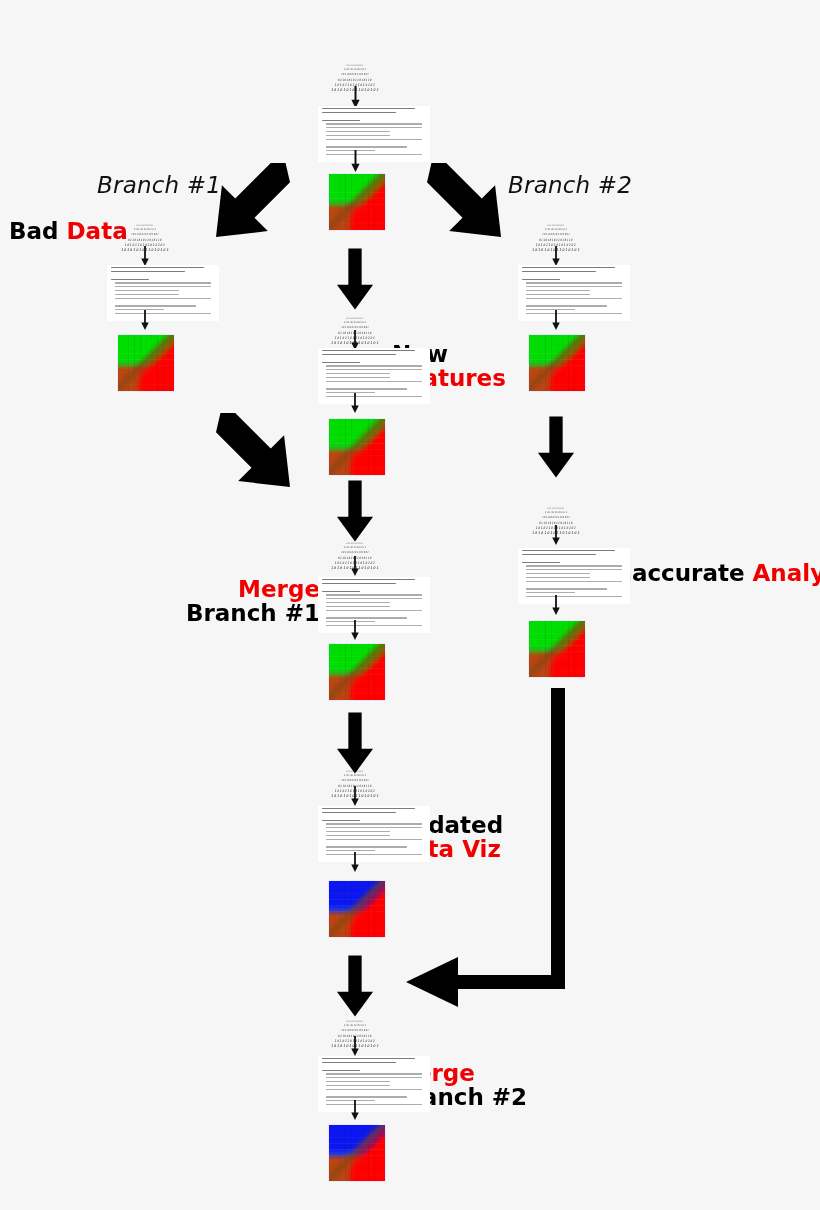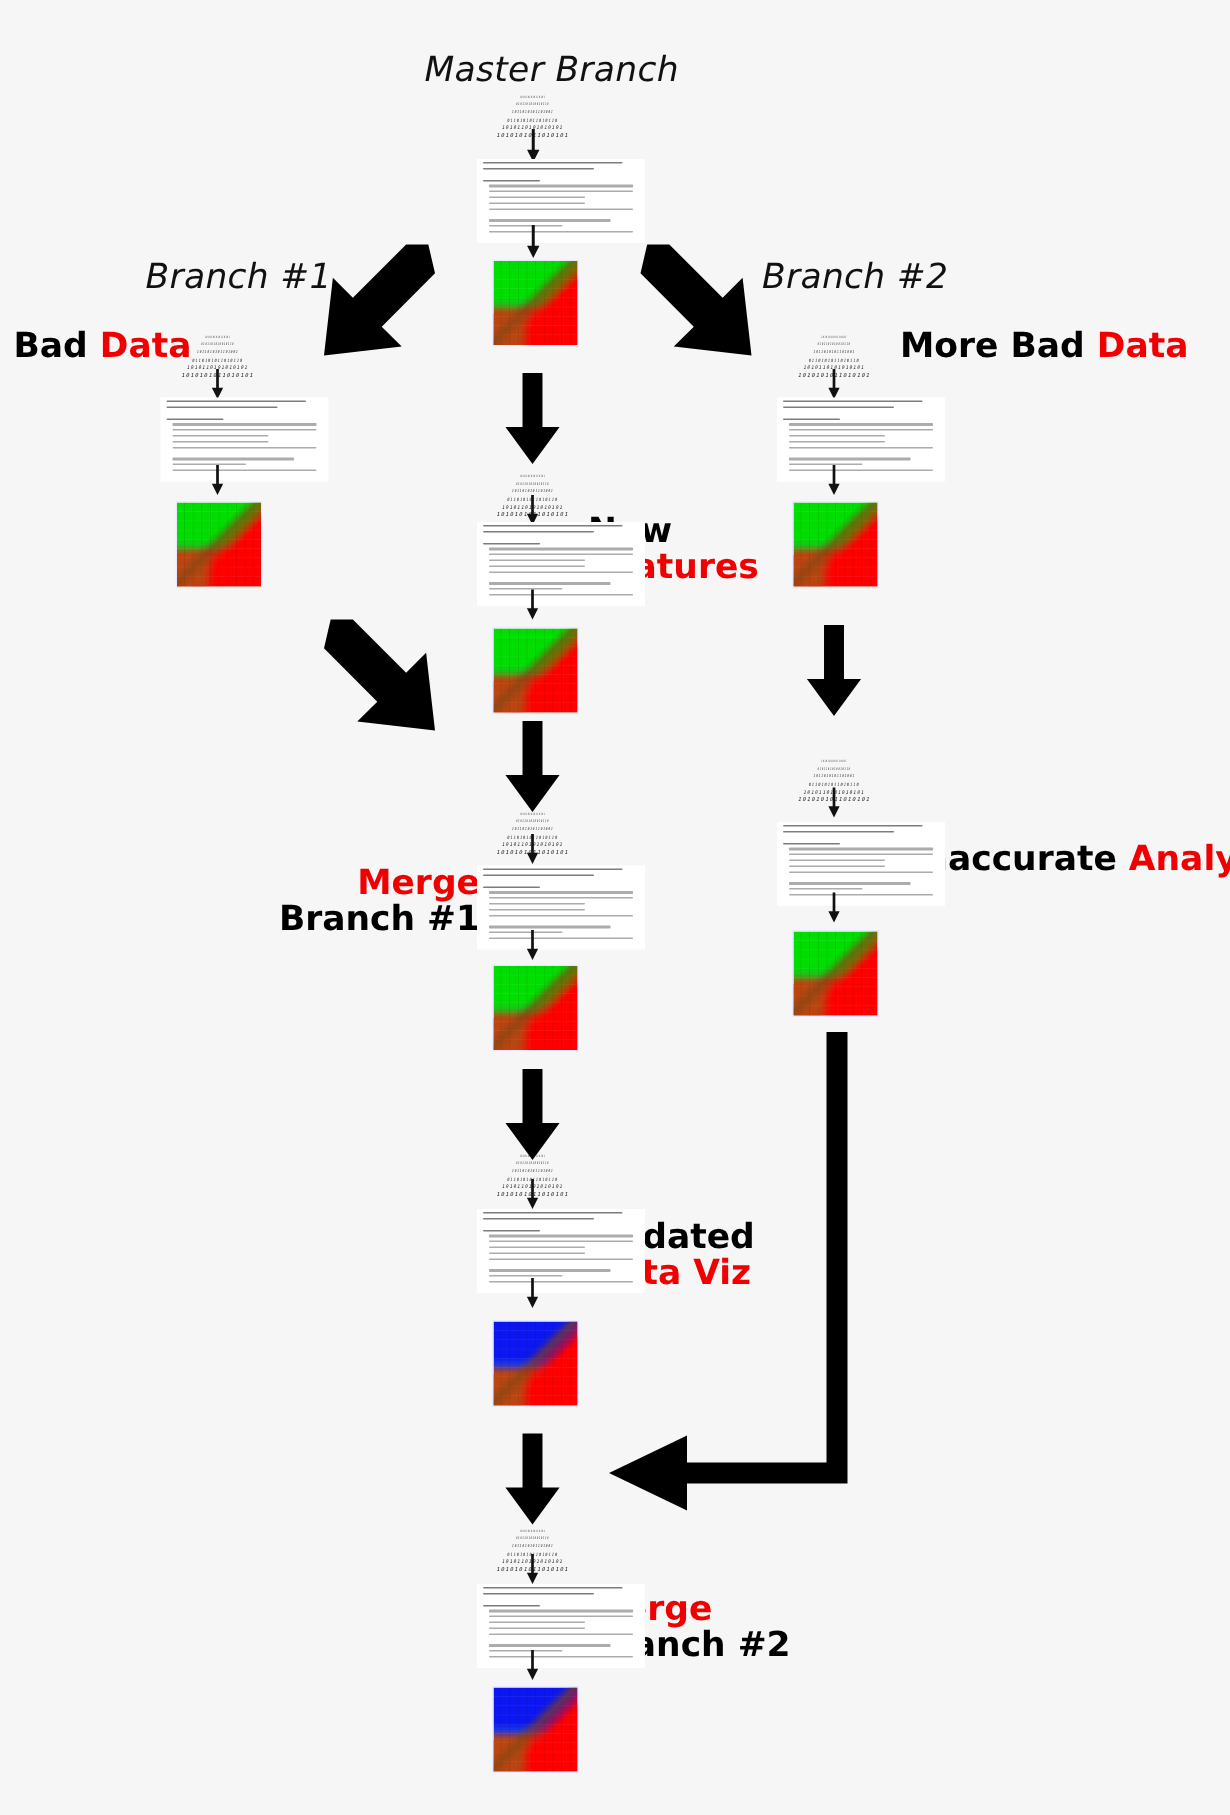--- a/index.html
+++ b/index.html
@@ -92,33 +92,29 @@
   
   .arrow-b { position: absolute; }
 
   svg { display: block; overflow: visible; }
 </style>
 </head>
 <body>
 
 <div class="stage">
 
-  <div class="abs branch-title" style="left:283px; top:34px;">Master Branch</div>
 
   <div class="abs branch-title" style="left:97px; top:172px;">Branch #1</div>
 
   <div class="abs branch-title" style="left:508px; top:172px;">Branch #2</div>
 
   <div class="abs anno" style="left:9px; top:220px;">
     <span>Bad </span><span class="red">Data</span>
   </div>
 
-  <div class="abs anno" style="left:600px; top:220px;">
-    <span>More Bad </span><span class="red">Data</span>
-  </div>
 
   <div class="abs anno two-line left" style="left:392px; top:342px;">
     <span class="ln">New</span>
     <span class="ln red">Features</span>
   </div>
 
   <div class="abs anno two-line right" style="left:150px; top:577px; width:170px;">
     <span class="ln red">Merge</span>
     <span class="ln">Branch #1</span>
   </div>

